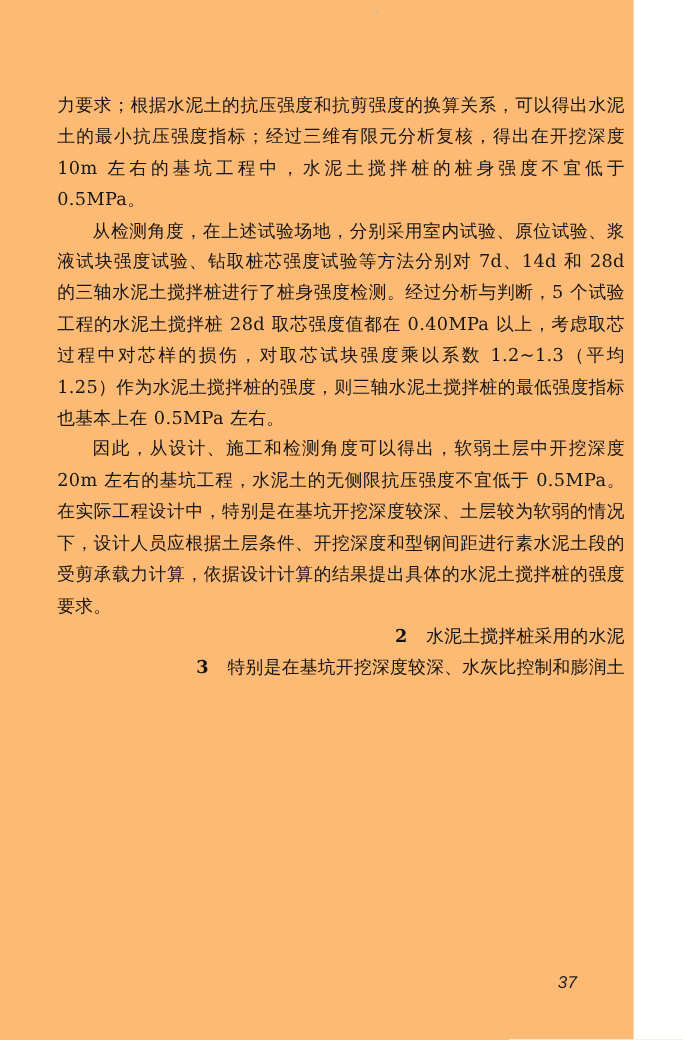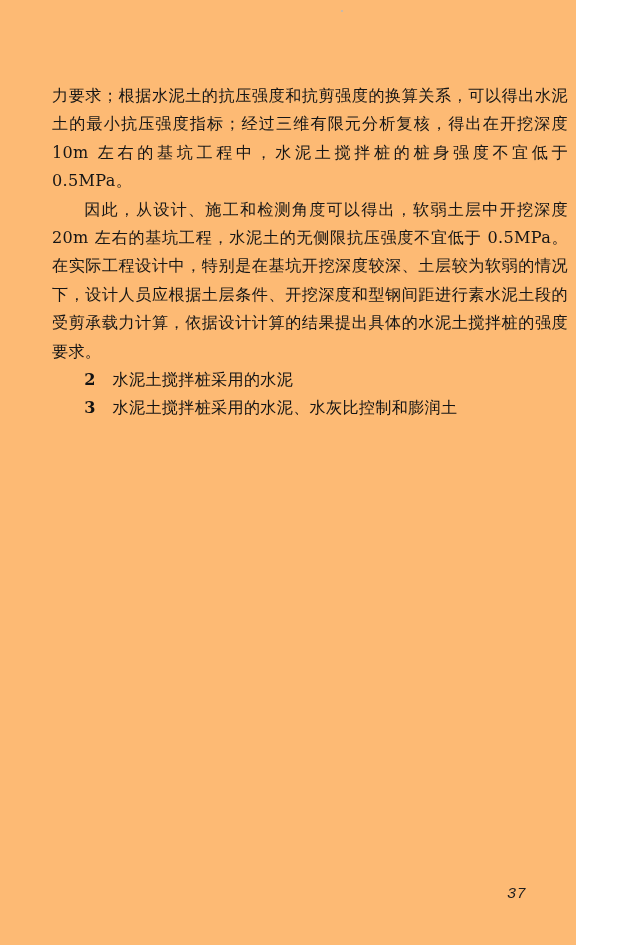--- a/index.html
+++ b/index.html
@@ -48,57 +48,59 @@
   .para.cont {
     text-indent: 0;
   }
   .heading {
     margin: 0;
     font-size: 16.1px;
     line-height: 28.4px;
     text-indent: 2em;
     letter-spacing: 0.02em;
     color: #131313;
+    text-align: right;
   }
   .heading .num {
     font-weight: bold;
     font-family: "DejaVu Serif", "Liberation Serif", serif;
   }
   .heading .gap {
     display: inline-block;
     width: 1.05em;
   }
   .page-number {
     position: absolute;
     left: 507px;
     top: 885px;
     font-size: 15.5px;
     font-style: italic;
-    font-family: Liberation Mono, monospace;
+    font-family: Liberation Sans, sans-serif;
     color: #1d1d1d;
     letter-spacing: 0.02em;
   }
 </style>
 </head>
 <body>
 
 <div class="page">
 
   <div class="speck"></div>
 
   <div class="text-block">
 
     <p class="para cont">力要求；根据水泥土的抗压强度和抗剪强度的换算关系，可以得出水泥土的最小抗压强度指标；经过三维有限元分析复核，得出在开挖深度 10m 左右的基坑工程中，水泥土搅拌桩的桩身强度不宜低于 0.5MPa。</p>
 
 
+    <p class="para indent">从检测角度，在上述试验场地，分别采用室内试验、原位试验、浆液试块强度试验、钻取桩芯强度试验等方法分别对 7d、14d 和 28d 的三轴水泥土搅拌桩进行了桩身强度检测。经过分析与判断，5 个试验工程的水泥土搅拌桩 28d 取芯强度值都在 0.40MPa 以上，考虑取芯过程中对芯样的损伤，对取芯试块强度乘以系数 1.2~1.3（平均 1.25）作为水泥土搅拌桩的强度，则三轴水泥土搅拌桩的最低强度指标也基本上在 0.5MPa 左右。</p>
 
     <p class="para indent">因此，从设计、施工和检测角度可以得出，软弱土层中开挖深度 20m 左右的基坑工程，水泥土的无侧限抗压强度不宜低于 0.5MPa。在实际工程设计中，特别是在基坑开挖深度较深、土层较为软弱的情况下，设计人员应根据土层条件、开挖深度和型钢间距进行素水泥土段的受剪承载力计算，依据设计计算的结果提出具体的水泥土搅拌桩的强度要求。</p>
 
     <p class="heading"><span class="num">2</span><span class="gap"></span><span>水泥土搅拌桩采用的水泥</span></p>
 
 
-    <p class="heading"><span class="num">3</span><span class="gap"></span><span>水泥土搅拌桩采用的水泥、水灰比控制和膨润土</span></p>
+    <p class="heading"><span class="num">3</span><span class="gap"></span><span>特别是在基坑开挖深度较深、水灰比控制和膨润土</span></p>
 
   </div>
 
   <div class="page-number">37</div>
 
 </div>
 
 </body></html>

